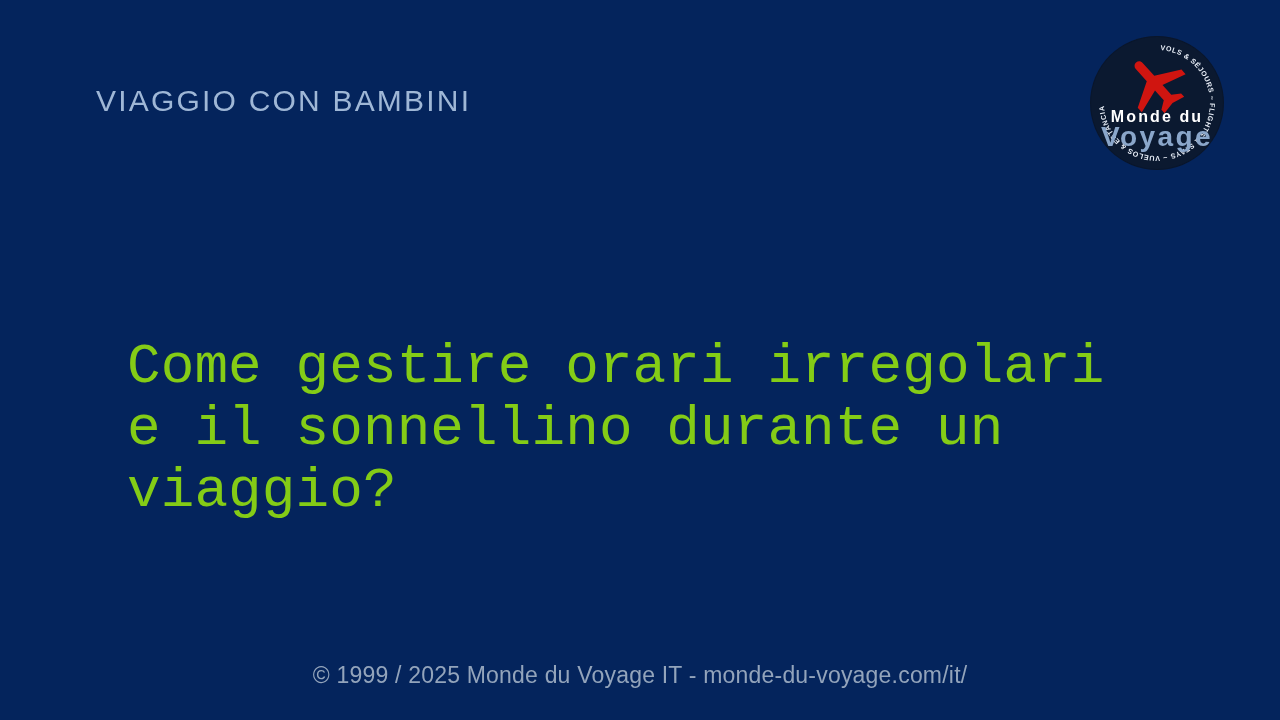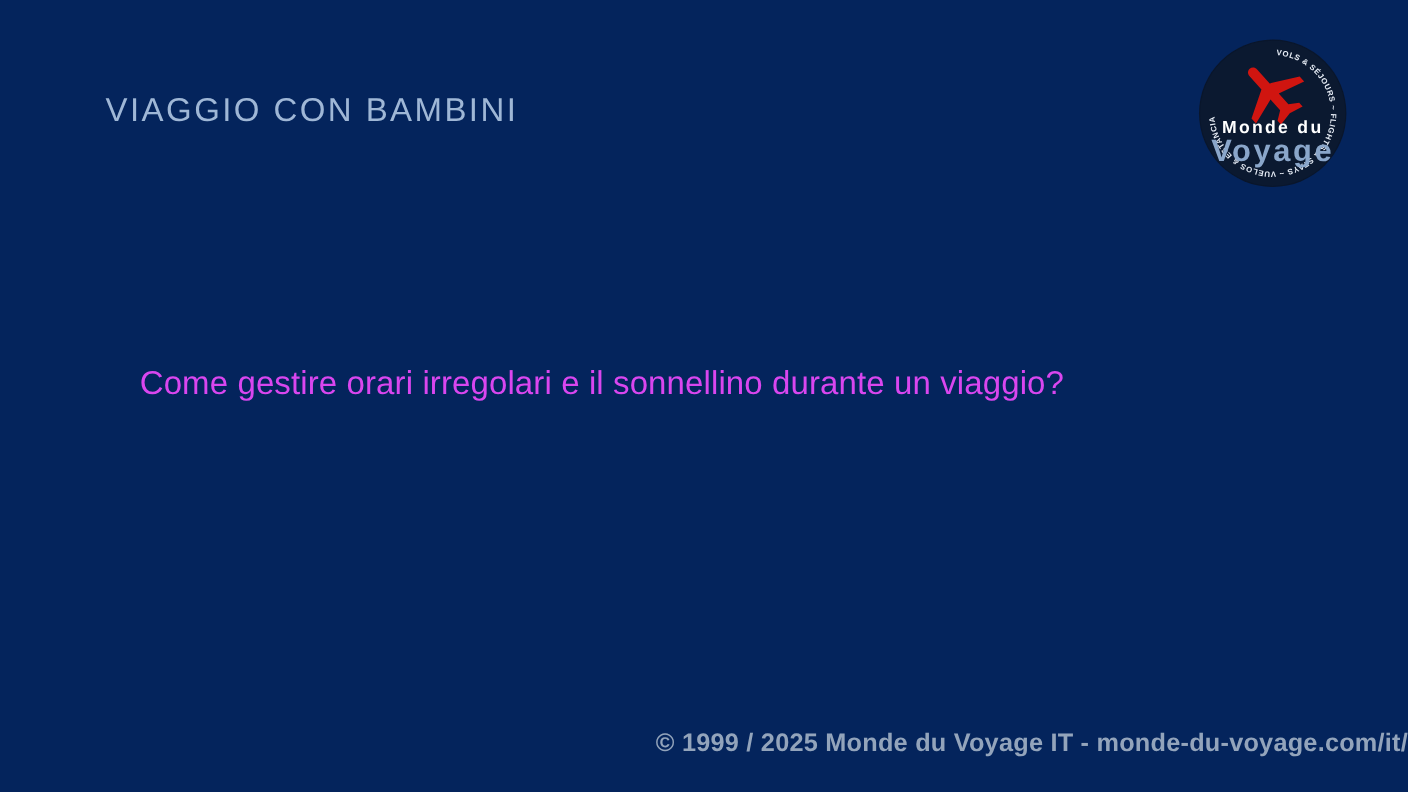--- a/index.html
+++ b/index.html
@@ -92,36 +92,37 @@
     color: #8aa6ca;
     line-height: 24px;
   }
 
   
   .headline {
     position: absolute;
     left: 127px;
     top: 298px;
     width: 990px;
-    font-size: 30px;
+    font-size: 56px;
     font-weight: 400;
     line-height: 62px;
-    color: #d946ef;
+    color: #84cc16;
     letter-spacing: 0.1px;
+    font-family: Liberation Mono, monospace;
   }
 
   
   .footer {
     position: absolute;
     left: 0;
     right: 0;
     top: 662px;
-    text-align: right;
+    text-align: center;
     font-size: 23px;
-    font-weight: 700;
+    font-weight: 400;
     letter-spacing: 0.2px;
     color: #93a4bb;
     white-space: nowrap;
   }
 </style>
 </head>
 <body>
 
 <div class="slide">
 

